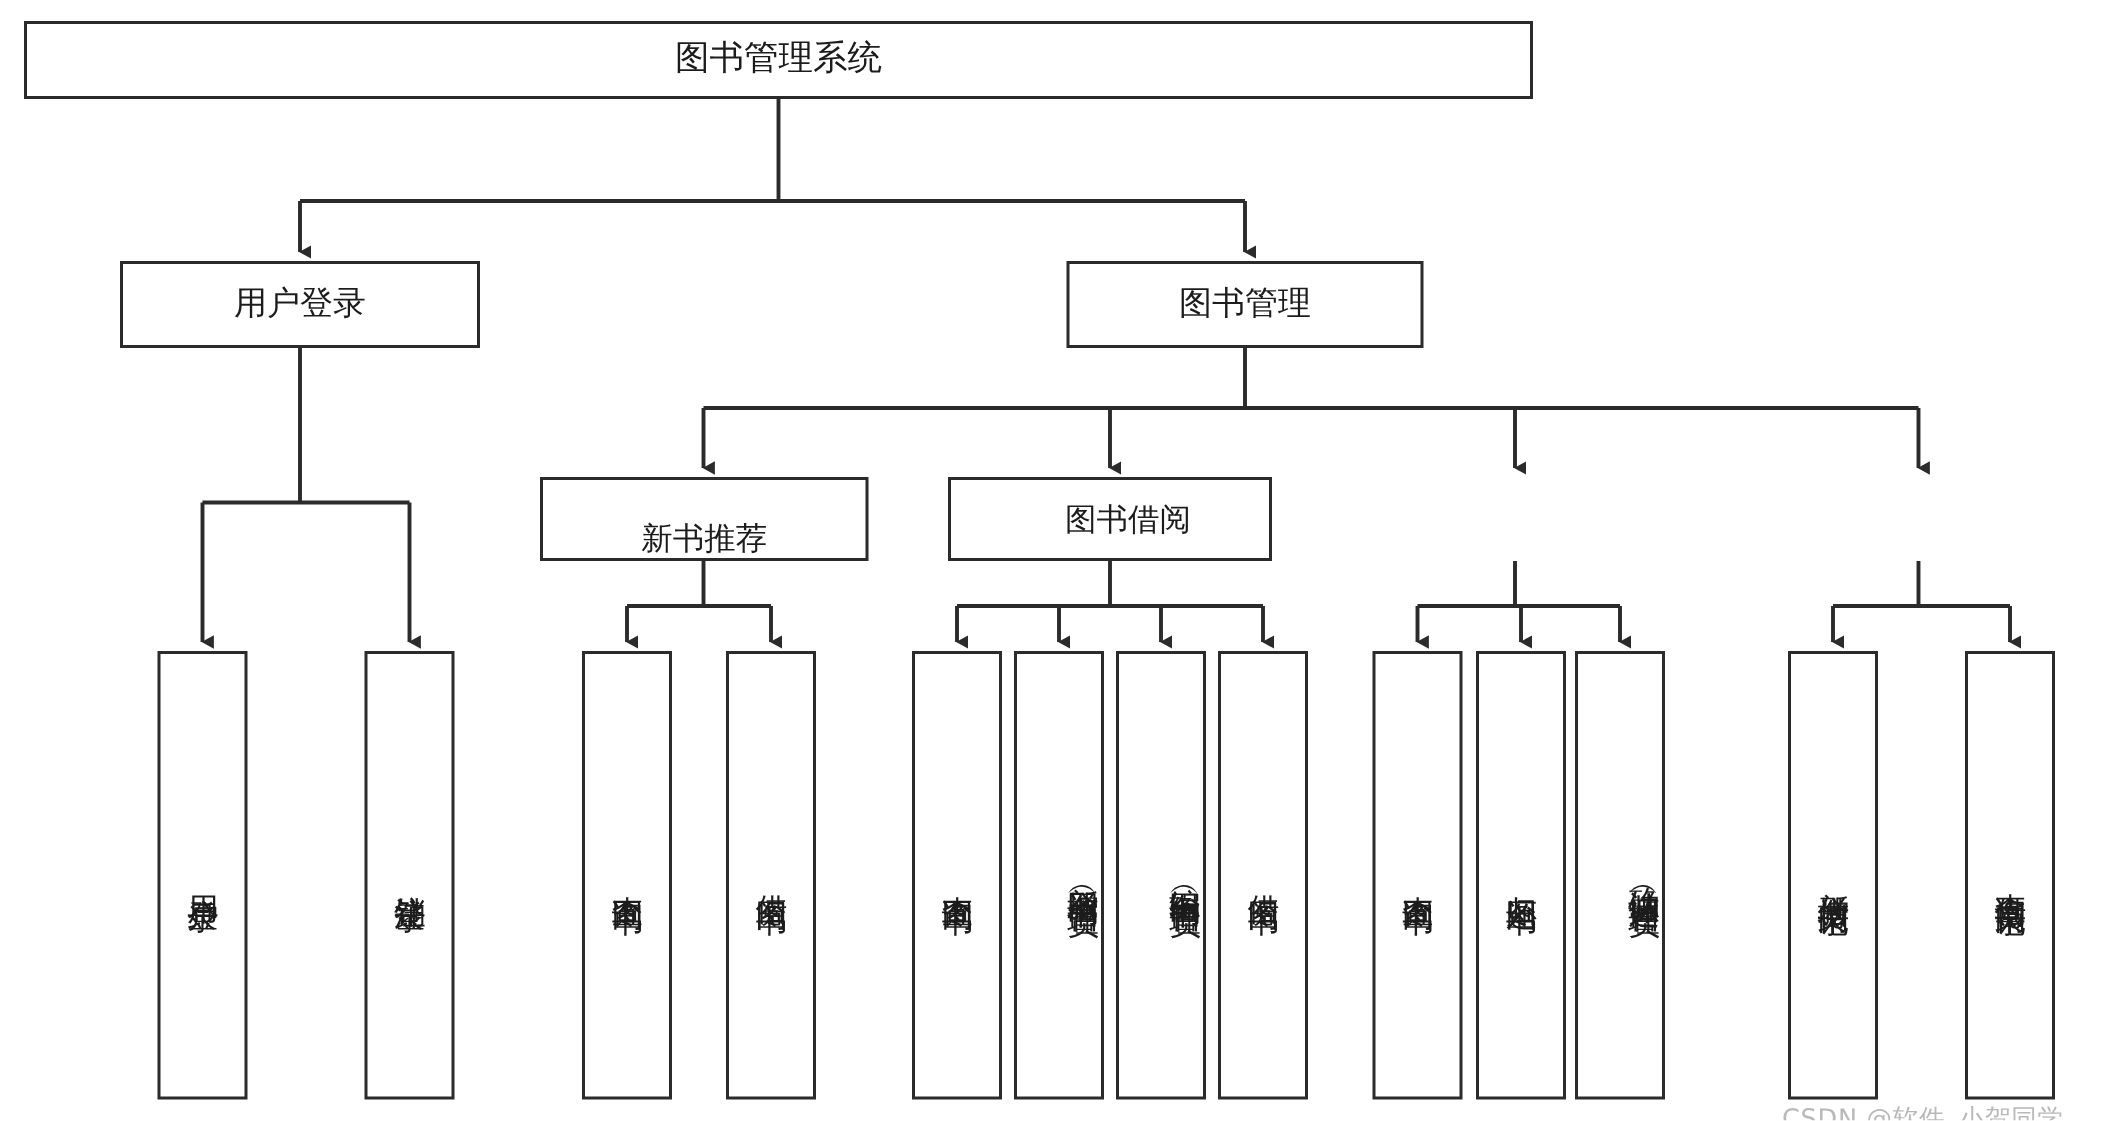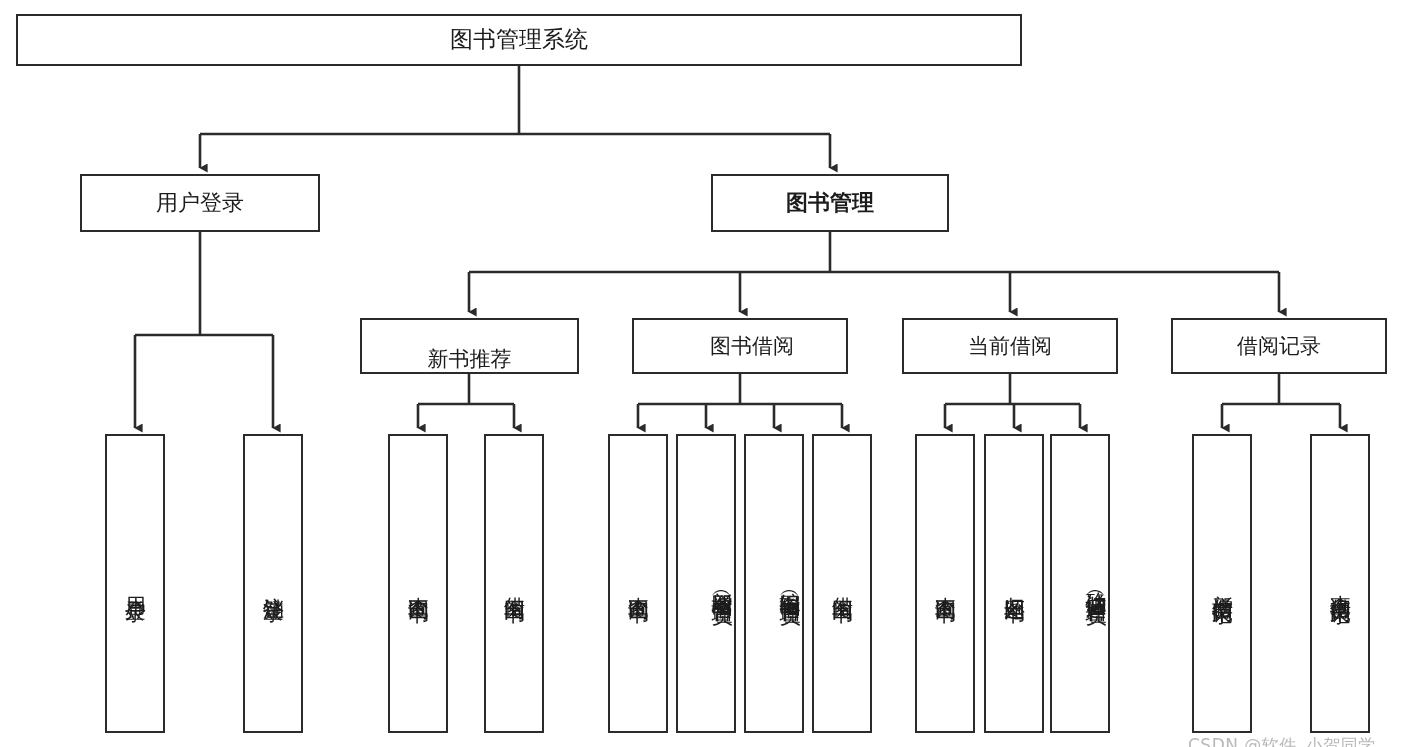--- a/index.html
+++ b/index.html
@@ -128,35 +128,29 @@
     </g>
   </svg>
 
   <div class="node root" style="left: 16px; top: 14px; width: 1006px; height: 52px;">
     <span>图书管理系统</span>
   </div>
 
   <div class="node lvl2" style="left: 80px; top: 174px; width: 240px; height: 58px;">
     <span>用户登录</span>
   </div>
-  <div class="node lvl2" style="left: 711px; top: 174px; width: 238px; height: 58px; font-weight: bold;">
+  <div class="node lvl2" style="left: 711px; top: 174px; width: 238px; height: 58px;">
     <span>图书管理</span>
   </div>
 
   <div class="node lvl3" style="left: 360px; top: 318px; width: 219px; height: 56px; align-items: flex-end;">
     <span>新书推荐</span>
   </div>
   <div class="node lvl3" style="left: 632px; top: 318px; width: 216px; height: 56px; padding-left: 24px;">
     <span>图书借阅</span>
-  </div>
-  <div class="node lvl3" style="left: 902px; top: 318px; width: 216px; height: 56px;">
-    <span>当前借阅</span>
-  </div>
-  <div class="node lvl3" style="left: 1171px; top: 318px; width: 216px; height: 56px;">
-    <span>借阅记录</span>
   </div>
 
   <div class="node leaf center-v" style="left: 105px; top: 434px; width: 60px; height: 299px;">
     <span class="leaf-text">用户登录</span>
   </div>
   <div class="node leaf center-v" style="left: 243px; top: 434px; width: 60px; height: 299px;">
     <span class="leaf-text">注销登录</span>
   </div>
   <div class="node leaf center-v" style="left: 388px; top: 434px; width: 60px; height: 299px;">
     <span class="leaf-text">查询图书</span>

